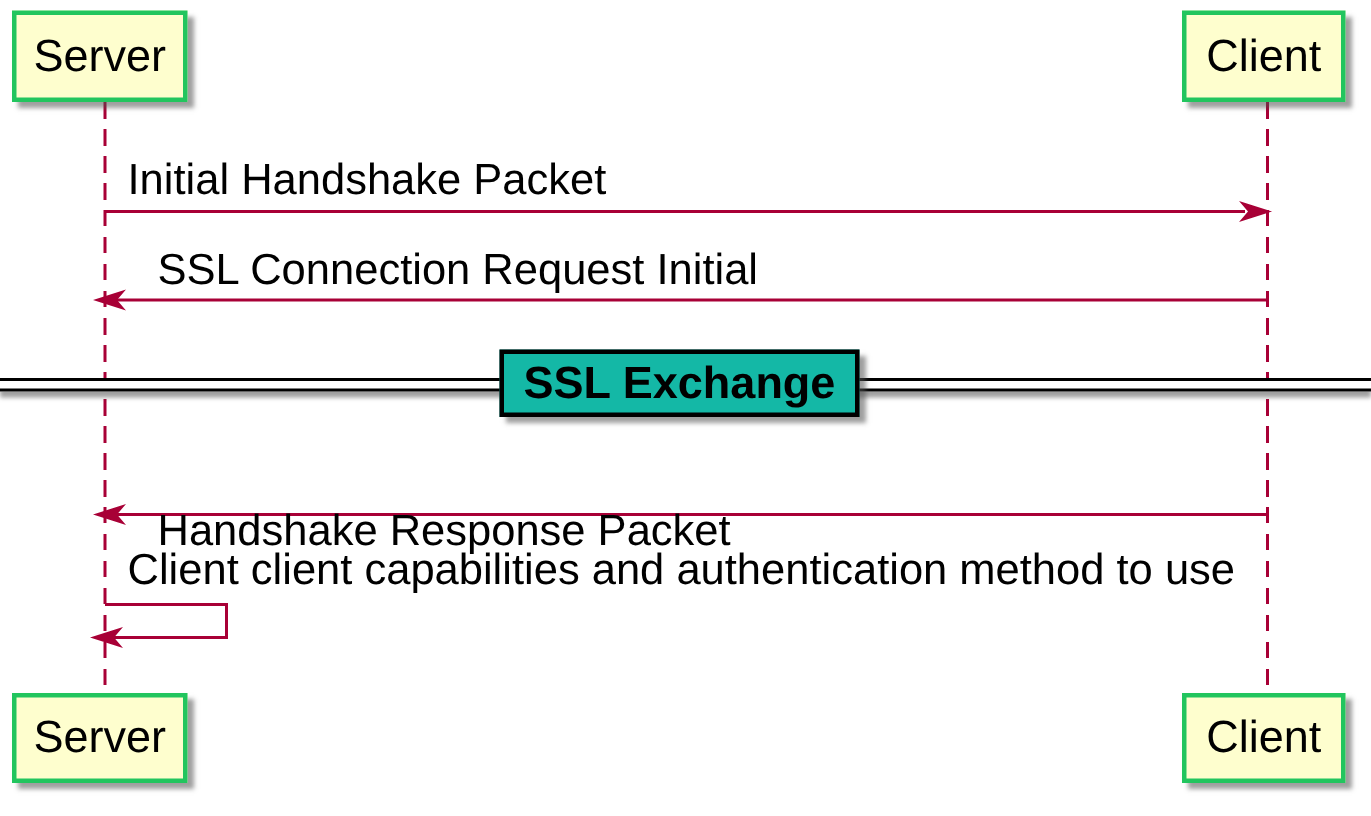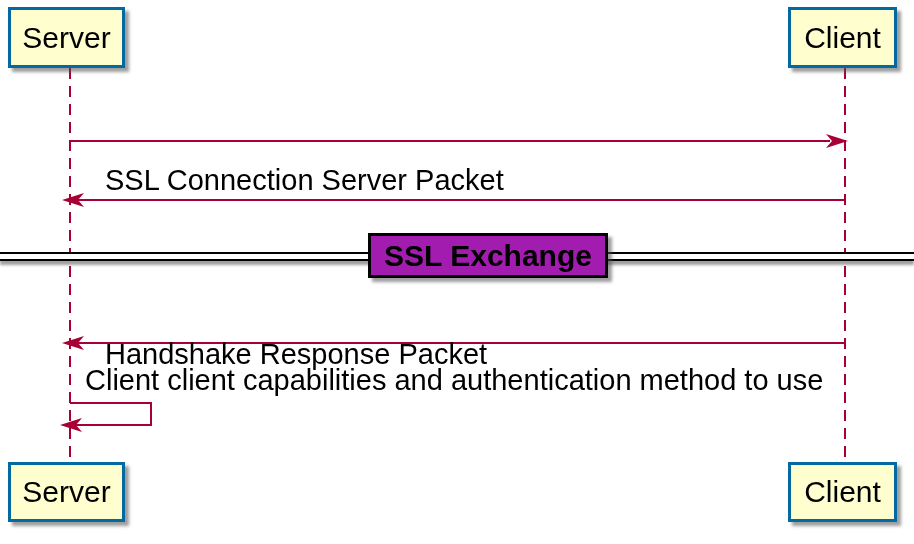--- a/index.html
+++ b/index.html
@@ -11,21 +11,21 @@
     font-family: "Liberation Sans", sans-serif;
     color: #000000;
     overflow: hidden;
   }
 
   
   .participant {
     position: absolute;
     box-sizing: border-box;
     background: #FEFECE;
-    border: 3px solid #0369a1;
+    border: 3px solid #22c55e;
     box-shadow: 4px 4px 3px rgba(80,80,80,0.55);
     display: flex;
     align-items: center;
     justify-content: center;
     font-size: 30px;
     z-index: 5;
   }
   .p-server-top    { left: 8px;   top: 7px;   width: 117px; height: 61px; }
   .p-client-top    { left: 788px; top: 7px;   width: 109px; height: 61px; }
   .p-server-bottom { left: 8px;   top: 462px; width: 117px; height: 60px; }
@@ -97,46 +97,46 @@
     border-bottom: 2px solid #000000;
     background: #ffffff;
     box-shadow: 0 4px 3px rgba(80,80,80,0.55);
     z-index: 6;
   }
   .divider-box {
     position: absolute;
     left: 333px; top: 233px;
     width: 240px; height: 45px;
     box-sizing: border-box;
-    background: #a21caf;
+    background: #14b8a6;
     border: 3px solid #000000;
     box-shadow: 4px 4px 3px rgba(80,80,80,0.55);
     display: flex;
     align-items: center;
     justify-content: center;
     font-size: 30px;
     font-weight: bold;
     z-index: 7;
-    margin-left: 35px;
   }
 </style>
 </head>
 <body>
 
 <div class="canvas">
 
   <div class="lifeline ll-server"></div>
   <div class="lifeline ll-client"></div>
 
+  <div class="msg-label m1-label">Initial Handshake Packet</div>
   <div class="msg-line m1-line"></div>
   <svg class="arrowhead m1-head" width="22" height="16">
     <polygon points="0,1 22,8 0,15 6,8" fill="#A80036"></polygon>
   </svg>
 
-  <div class="msg-label m2-label">SSL Connection Server Packet</div>
+  <div class="msg-label m2-label">SSL Connection Request Initial</div>
   <div class="msg-line m2-line"></div>
   <svg class="arrowhead m2-head" width="22" height="16">
     <polygon points="22,1 0,8 22,15 16,8" fill="#A80036"></polygon>
   </svg>
 
   <div class="divider-rule"></div>
   <div class="divider-box">
     <span>SSL Exchange</span>
   </div>
 

